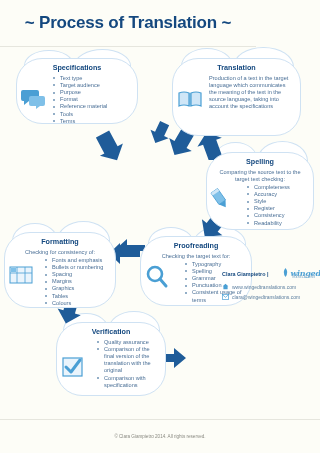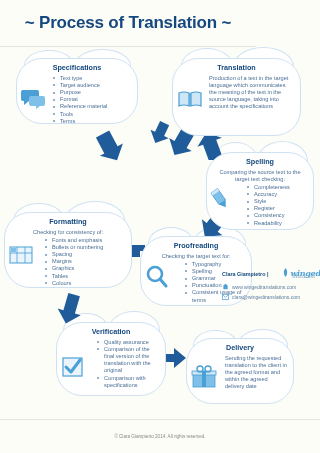--- a/index.html
+++ b/index.html
@@ -199,21 +199,21 @@
     <ul class="c-list" style="margin-left:30px;">
       <li>Completeness</li>
       <li>Accuracy</li>
       <li>Style</li>
       <li>Register</li>
       <li>Consistency</li>
       <li>Readability</li>
     </ul>
   </div>
 
-  <div class="cloud" style="left:4px;top:212px;width:128px;height:76px;">
+  <div class="cloud" style="left:4px;top:232px;width:112px;height:76px;">
     <div class="c-head">Formatting</div>
     <div class="c-sub">Checking for consistency of:</div>
     <div class="icon-box" style="left:4px;top:32px;">
       <svg width="24" height="20" viewBox="0 0 24 20">
         <rect x="1" y="2" width="22" height="16" fill="#eaf4fc" stroke="#4a9fd4" stroke-width="1"></rect>
         <line x1="1" y1="8" x2="23" y2="8" stroke="#4a9fd4" stroke-width="0.8"></line>
         <line x1="8" y1="2" x2="8" y2="18" stroke="#4a9fd4" stroke-width="0.8"></line>
         <line x1="16" y1="2" x2="16" y2="18" stroke="#4a9fd4" stroke-width="0.8"></line>
         <rect x="2" y="3" width="5" height="4" fill="#7fc0e8"></rect>
       </svg>
@@ -255,33 +255,20 @@
         <path d="M5 12 L10 17 L19 5" fill="none" stroke="#4a9fd4" stroke-width="3" stroke-linecap="round" stroke-linejoin="round"></path>
       </svg>
     </div>
     <ul class="c-list" style="margin-left:30px;">
       <li>Quality assurance</li>
       <li>Comparison of the final version of the translation with the original</li>
       <li>Comparison with specifications</li>
     </ul>
   </div>
 
-  <div class="cloud" style="left:186px;top:338px;width:108px;height:66px;">
-    <div class="c-head">Delivery</div>
-    <div class="icon-box" style="left:4px;top:26px;">
-      <svg width="26" height="24" viewBox="0 0 26 24">
-        <rect x="2" y="9" width="22" height="13" fill="#7fc0e8" stroke="#4a9fd4" stroke-width="0.8"></rect>
-        <rect x="1" y="6" width="24" height="4" fill="#cfe6f7" stroke="#4a9fd4" stroke-width="0.8"></rect>
-        <rect x="11" y="6" width="4" height="16" fill="#4a9fd4"></rect>
-        <circle cx="9" cy="4" r="3" fill="none" stroke="#4a9fd4" stroke-width="1.4"></circle>
-        <circle cx="17" cy="4" r="3" fill="none" stroke="#4a9fd4" stroke-width="1.4"></circle>
-      </svg>
-    </div>
-    <div class="c-body" style="margin-left:32px;width:62px;">Sending the requested translation to the client in the agreed format and within the agreed delivery date</div>
-  </div>
 
   <div class="contact">
     <div class="contact-name">
       <span>Clara Giampietro |</span>
       <span style="display:flex;flex-direction:column;line-height:1;">
         <span style="display:flex;align-items:center;gap:1px;">
           <svg width="7" height="9" viewBox="0 0 7 9">
               <path d="M3.5 0 Q7 4 3.5 9 Q0 4 3.5 0 Z" fill="#4a9fd4"></path>
             </svg>
           <span class="logo-word">winged</span>

